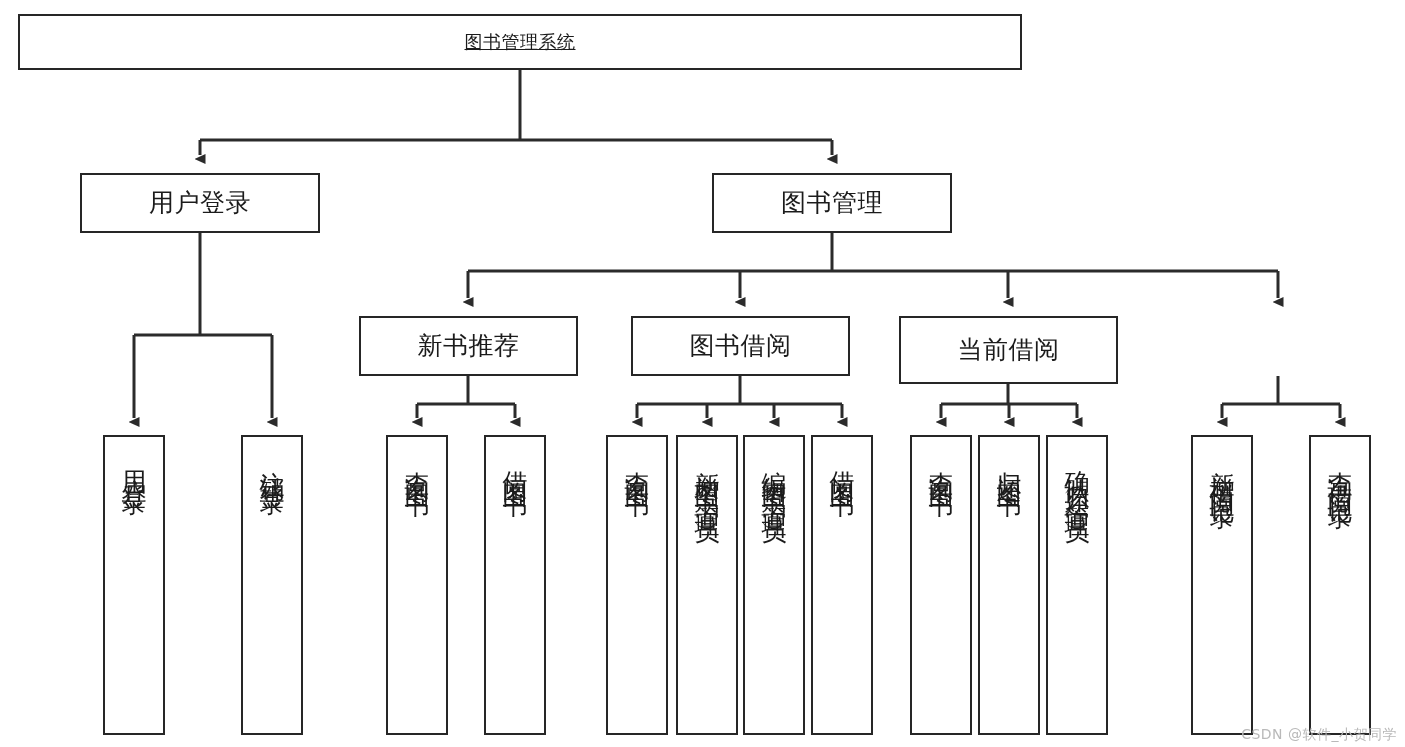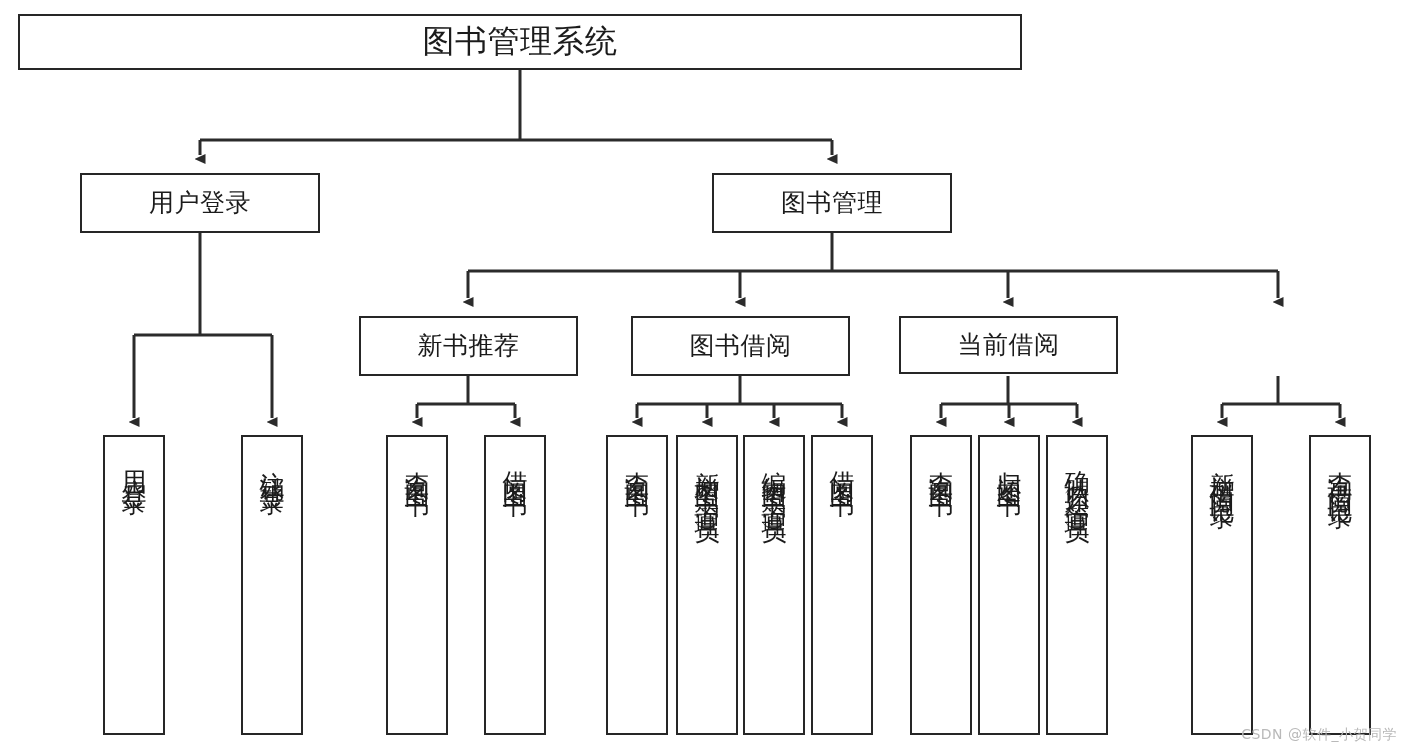--- a/index.html
+++ b/index.html
@@ -35,21 +35,21 @@
   .node .label{
     display:block;
     line-height:1.12;
     color:#1b1b1b;
     letter-spacing:0.5px;
   }
   .node.horiz .label{
     font-size:25px;
     writing-mode:horizontal-tb;
   }
-  .node.root .label{font-size:32px;}
+  .node.root .label{font-size:18px;text-decoration:underline;}
   .node.vert{
     align-items:flex-start;
     justify-content:center;
     padding-top:14px;
   }
   .node.vert .label{
     writing-mode:vertical-rl;
     text-orientation:upright;
     font-size:25px;
     letter-spacing:7px;
@@ -132,21 +132,21 @@
   <div class="node horiz" style="left:712px;top:173px;width:240px;height:60px;">
     <span class="label">图书管理</span>
   </div>
 
   <div class="node horiz" style="left:359px;top:316px;width:219px;height:60px;">
     <span class="label">新书推荐</span>
   </div>
   <div class="node horiz" style="left:631px;top:316px;width:219px;height:60px;">
     <span class="label">图书借阅</span>
   </div>
-  <div class="node horiz" style="left:899px;top:316px;width:219px;height:58px;">
+  <div class="node horiz" style="left:899px;top:316px;width:219px;height:68px;">
     <span class="label">当前借阅</span>
   </div>
 
   <div class="node vert" style="left:103px;top:435px;width:62px;height:300px;">
     <span class="label">用户登录</span>
   </div>
   <div class="node vert" style="left:241px;top:435px;width:62px;height:300px;">
     <span class="label">注销登录</span>
   </div>
 

